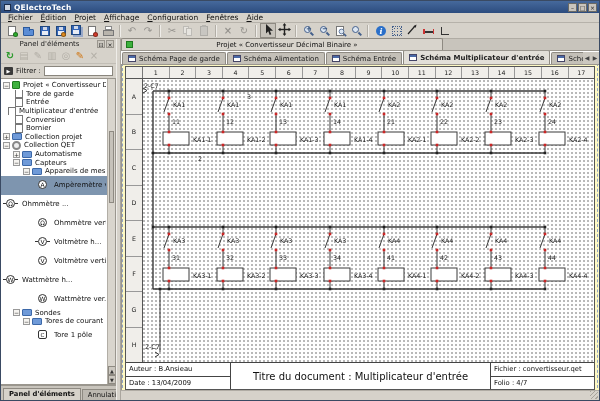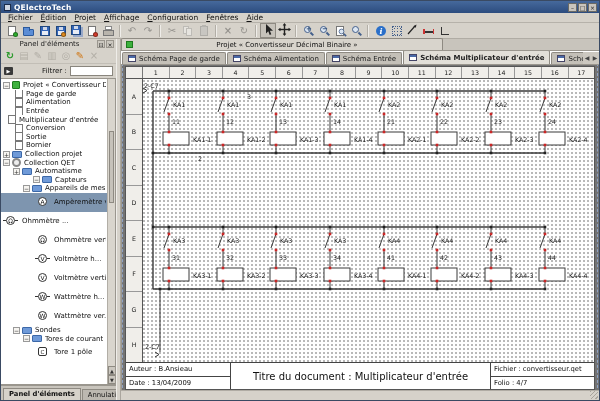--- a/index.html
+++ b/index.html
@@ -59,21 +59,21 @@
   
   .dock{position:absolute;left:0;top:38px;width:115px;bottom:0;background:#d6d2ca;display:flex;flex-direction:column;}
   .dock-title{height:10px;display:flex;align-items:center;padding:0 2px;}
   .dock-title .dt{flex:1;text-align:center;font-size:7px;color:#222;}
   .dtbtn{width:8px;height:8px;font-size:6px;line-height:7px;text-align:center;border:1px solid #9a968e;background:#ccc8c0;margin-left:1px;}
   .ptoolbar{height:15px;display:flex;align-items:center;padding-left:2px;border-bottom:1px solid #c2beb6;}
   .pbtn{width:14px;height:13px;text-align:center;font-size:10px;line-height:12px;font-weight:bold;}
   .pbtn.dis{color:#b2aea6;font-weight:normal;}
   .filterrow{height:14px;display:flex;align-items:center;padding:0 3px;gap:3px;}
   .filter-ic{width:9px;height:8px;background:#3a3a3a;color:#fff;font-size:5px;line-height:8px;text-align:center;border-radius:1px;}
-  .filterrow label{font-size:7px;margin-left:26px;}
+  .filterrow label{font-size:7px;}
   .filterrow input{flex:1;height:10px;border:1px solid #8a867e;background:#fff;font-size:7px;padding:0 2px;min-width:0;}
   .tree{flex:1;background:#fff;border:1px solid #9a968e;border-left:none;margin:0;overflow:hidden;position:relative;padding:2px 0;}
   .trow{display:flex;align-items:center;height:8.6px;padding-right:9px;white-space:nowrap;overflow:hidden;}
   .trow.elem{height:19px;}
   .trow.sel{background:#7e95af;}
   .trow .lbl{font-size:7px;margin-left:3px;overflow:hidden;}
   .exp{width:7px;height:7px;border:1px solid #999;background:#f6f4f0;font-size:6px;line-height:5px;text-align:center;color:#333;flex:none;}
   .ico{flex:none;position:relative;}
   .ico.project{width:8px;height:8px;background:#3db13d;border:1px solid #1e7a1e;border-radius:1px;margin-left:2px;}
   .ico.page{width:8px;height:9px;background:#fff;border:1px solid #777;margin-left:2px;}
@@ -101,21 +101,21 @@
   .ptab .sq{width:7px;height:7px;background:#3db13d;border:1px solid #1e7a1e;flex:none;}
   .ptab .pl{flex:1;text-align:center;font-size:7px;white-space:nowrap;overflow:hidden;}
   .stabbar{height:14px;background:#ffffff;border-bottom:1px solid #9a968e;display:flex;align-items:flex-end;position:relative;overflow:hidden;padding-left:1px;}
   .stab{height:12px;display:flex;align-items:center;gap:3px;padding:0 5px;font-size:7px;white-space:nowrap;
     background:#c4c0b8;border:1px solid #8e8a82;border-bottom:none;border-radius:2px 2px 0 0;margin-right:1px;color:#222;}
   .stab.active{background:#e2dfd8;height:14px;font-weight:bold;}
   .stab .wic{width:8px;height:7px;background:#fff;border:1px solid #446;flex:none;position:relative;}
   .stab .wic::before{content:"";position:absolute;left:0;top:0;right:0;height:2px;background:#4a6aa8;}
   .sarr{position:absolute;right:0;top:1px;width:16px;height:12px;background:#ccc8c0;display:flex;}
   .sarr span{flex:1;font-size:6px;line-height:12px;text-align:center;color:#444;}
-  .canvas{flex:1;background:#737373;position:relative;overflow:hidden;border-left:1px solid #9a968e;}
+  .canvas{flex:1;background:#fef9c3;position:relative;overflow:hidden;border-left:1px solid #9a968e;}
   .folio{position:absolute;left:3px;top:1px;width:470px;height:324px;border:1.5px solid #555;background:#fff;
     background-image:radial-gradient(circle,#b4b4b4 .7px,rgba(0,0,0,0) .8px);background-size:4px 4px;
     display:flex;flex-direction:column;outline:1px dashed #8fa3c6;outline-offset:2px;}
   .f-top{height:12px;display:flex;flex:none;border-bottom:1px solid #555;}
   .f-corner{width:17px;flex:none;background:#f0eeea;border-right:1px solid #777;}
   .colcell{flex:1;background:#f0eeea;border-right:1px solid #999;font-size:6.3px;text-align:center;line-height:11px;color:#222;}
   .colcell:last-child{border-right:none;}
   .f-mid{flex:1;display:flex;min-height:0;}
   .rowruler{width:17px;flex:none;display:flex;flex-direction:column;border-right:1px solid #555;}
   .rowcell{flex:1;background:#f0eeea;border-bottom:1px solid #999;font-size:6.3px;color:#222;
@@ -320,62 +320,54 @@
       <input value="" style="">
     </div>
     <div class="tree" id="tree">
         <div class="trow" style="padding-left: 2px;">
           <span class="exp">−</span>
           <span class="ico project"></span>
           <span class="lbl">Projet « Convertisseur Déci...</span>
         </div>
         <div class="trow" style="padding-left: 12px;">
           <span class="ico page"></span>
-          <span class="lbl">Page de garde</span>
-        </div>
-        <div class="trow" style="padding-left: 12px;">
-          <span class="ico page"></span>
-          <span class="lbl">Alimentation</span>
+          <span class="lbl">Tore de garde</span>
         </div>
         <div class="trow" style="padding-left: 12px;">
           <span class="ico page"></span>
           <span class="lbl">Entrée</span>
         </div>
         <div class="trow" style="padding-left: 5px;">
           <span class="ico page"></span>
           <span class="lbl">Multiplicateur d'entrée</span>
         </div>
         <div class="trow" style="padding-left: 12px;">
           <span class="ico page"></span>
           <span class="lbl">Conversion</span>
-        </div>
-        <div class="trow" style="padding-left: 12px;">
-          <span class="ico page"></span>
-          <span class="lbl">Sortie</span>
         </div>
         <div class="trow" style="padding-left: 12px;">
           <span class="ico page"></span>
           <span class="lbl">Bornier</span>
         </div>
         <div class="trow" style="padding-left: 2px;">
           <span class="exp">+</span>
           <span class="ico folder"></span>
           <span class="lbl">Collection projet</span>
         </div>
         <div class="trow" style="padding-left: 2px;">
           <span class="exp">−</span>
           <span class="ico qet"></span>
           <span class="lbl">Collection QET</span>
         </div>
         <div class="trow" style="padding-left: 12px;">
           <span class="exp">+</span>
           <span class="ico folder"></span>
           <span class="lbl">Automatisme</span>
         </div>
-        <div class="trow" style="padding-left: 12px; margin-left: 20px;">
+        <div class="trow" style="padding-left: 12px;">
           <span class="exp">−</span>
           <span class="ico folder"></span>
           <span class="lbl">Capteurs</span>
         </div>
         <div class="trow" style="padding-left: 22px;">
           <span class="exp">−</span>
           <span class="ico folder"></span>
           <span class="lbl">Appareils de mesure</span>
         </div>
         <div class="trow elem sel" style="padding-left: 32px;">
@@ -401,21 +393,21 @@
             <span class="circ">V</span>
           </span>
           <span class="lbl">Voltmètre h...</span>
         </div>
         <div class="trow elem" style="padding-left: 32px;">
           <span class="eico">
             <span class="circ">V</span>
           </span>
           <span class="lbl">Voltmètre vertical</span>
         </div>
-        <div class="trow elem" style="padding-left: 32px;">
+        <div class="trow elem" style="">
           <span class="eico h">
             <span class="circ">W</span>
           </span>
           <span class="lbl">Wattmètre h...</span>
         </div>
         <div class="trow elem" style="padding-left: 32px;">
           <span class="eico">
             <span class="circ">W</span>
           </span>
           <span class="lbl">Wattmètre ver...</span>

